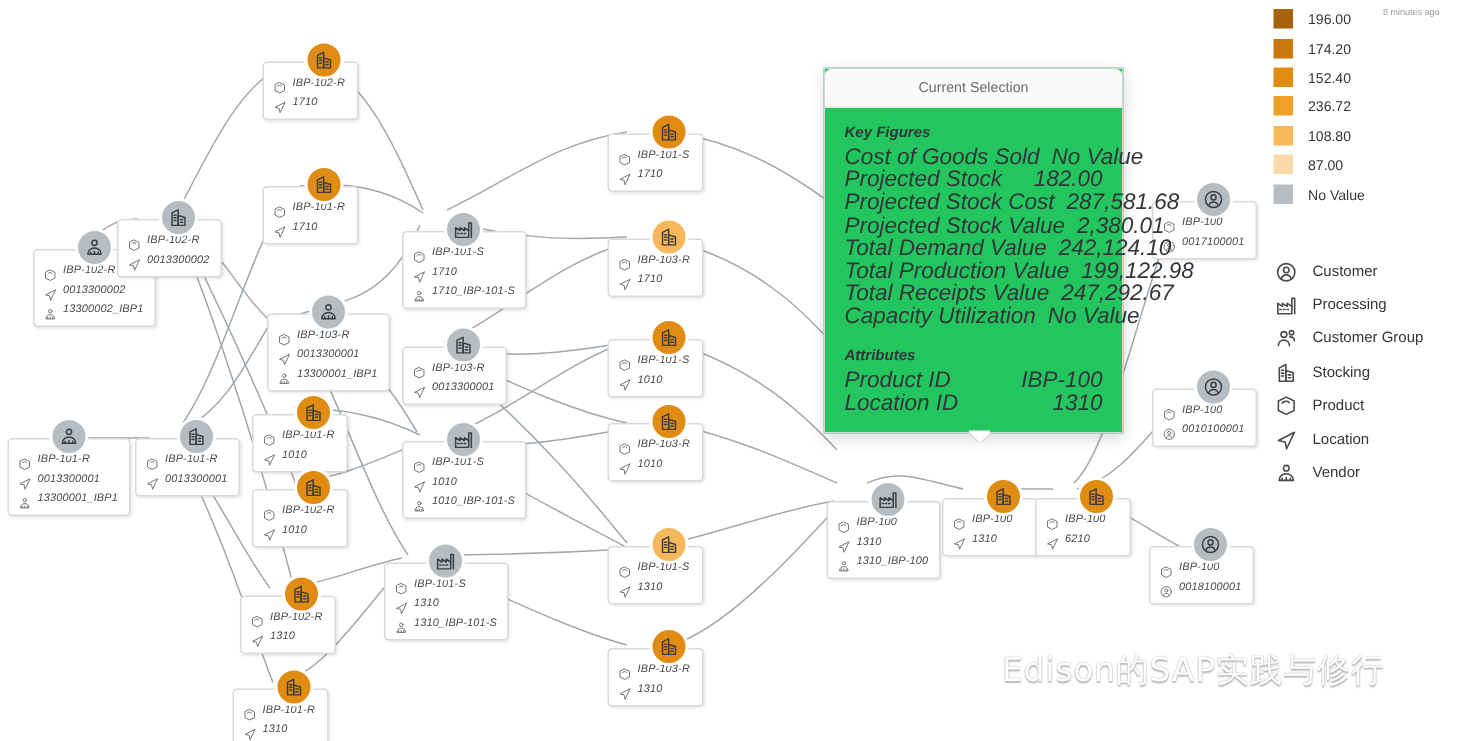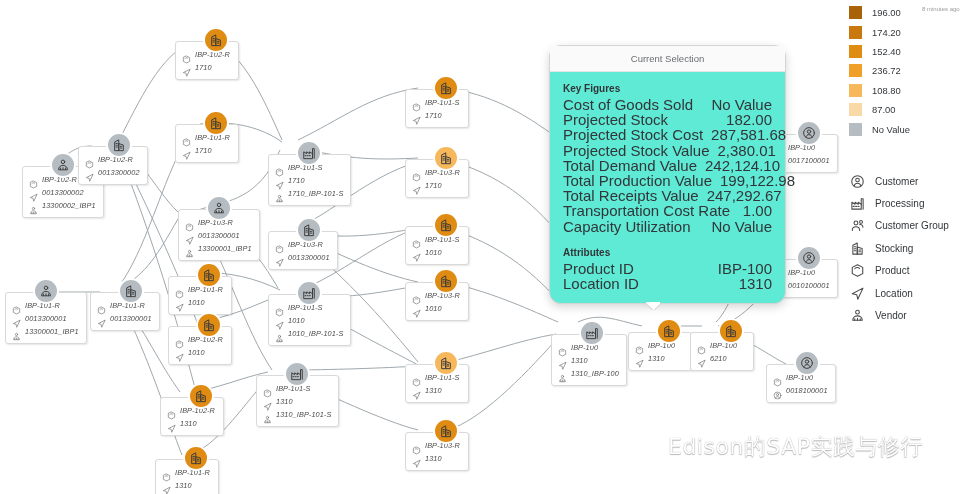--- a/index.html
+++ b/index.html
@@ -35,33 +35,33 @@
     position:absolute; top:0;
     width:26px; height:26px; border-radius:50%;
     display:flex; align-items:center; justify-content:center;
     border:2px solid #ffffff;
     z-index:4;
   }
   .node-badge svg { width:14px; height:14px; display:block; }
 
   
   #tooltip {
-    position:absolute; left:549px; top:45px; width:237px;
-    background:#5eead4;
+    position:absolute; left:549px; top:45px; width:200px;
+    background:#22c55e;
     border:1px solid #d4d4d4;
-    border-radius:12px;
+    border-radius:0;
     box-shadow:0 3px 10px rgba(0,0,0,0.17);
     z-index:20;
   }
   #tooltip .tt-head {
     text-align:center; font-size:9.5px; color:#6a6d70;
     padding:7px 0 7px; border-bottom:1px solid #e4e4e4;
     background:#fafafa; border-radius:4px 4px 0 0;
   }
-  #tooltip .tt-body { padding:11px 13px 12px 13px; }
+  #tooltip .tt-body { padding:11px 13px 12px 13px;font-style:italic; }
   #tooltip .tt-sec {
     font-size:10px; font-weight:bold; color:#32363a; margin:0 0 3px 0;
   }
   #tooltip .tt-sec.second { margin-top:13px; }
   #tooltip .tt-row {
     display:flex; justify-content:space-between; align-items:baseline;
     font-size:15px; color:#32363a; line-height:15.2px;
   }
   #tooltip .tt-row .k { white-space:nowrap; }
   #tooltip .tt-row .v { white-space:nowrap; text-align:right; padding-left:8px; }
@@ -893,24 +893,20 @@
           </div>
           <div class="tt-row">
             <span class="k">Total Production Value</span>
             <span class="v">199,122.98</span>
           </div>
           <div class="tt-row">
             <span class="k">Total Receipts Value</span>
             <span class="v">247,292.67</span>
           </div>
           <div class="tt-row">
-            <span class="k">Transportation Cost Rate</span>
-            <span class="v">1.00</span>
-          </div>
-          <div class="tt-row">
             <span class="k">Capacity Utilization</span>
             <span class="v">No Value</span>
           </div>
         </div>
       <div class="tt-sec second">Attributes</div>
       <div id="attr-rows">
           <div class="tt-row">
             <span class="k">Product ID</span>
             <span class="v">IBP-100</span>
           </div>

